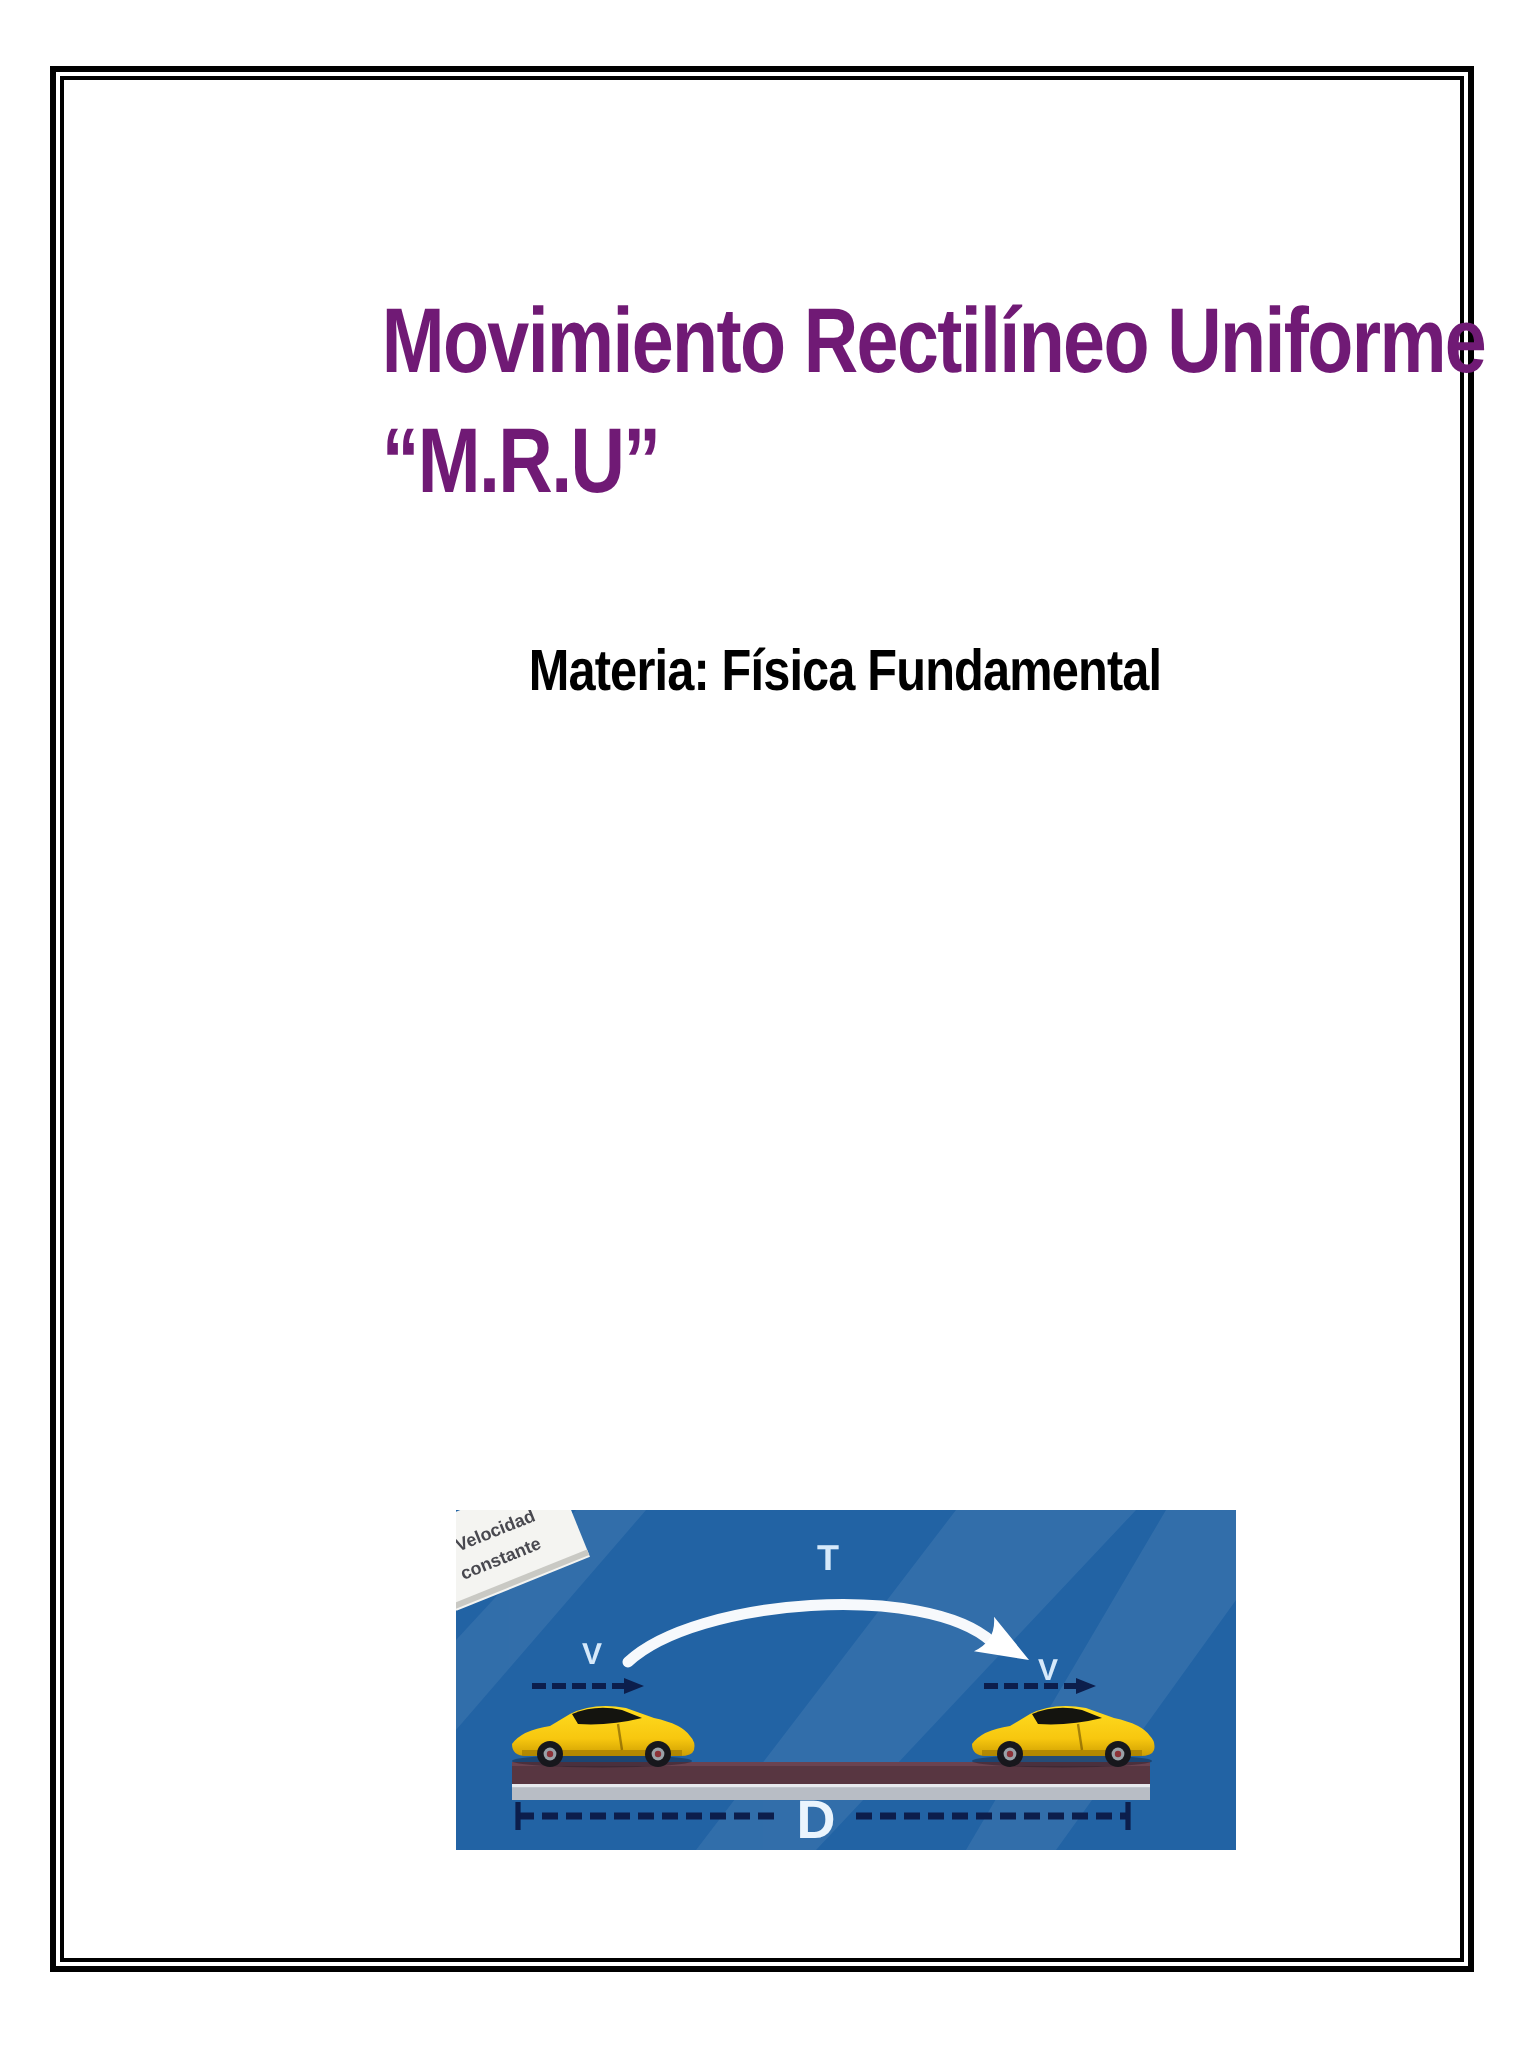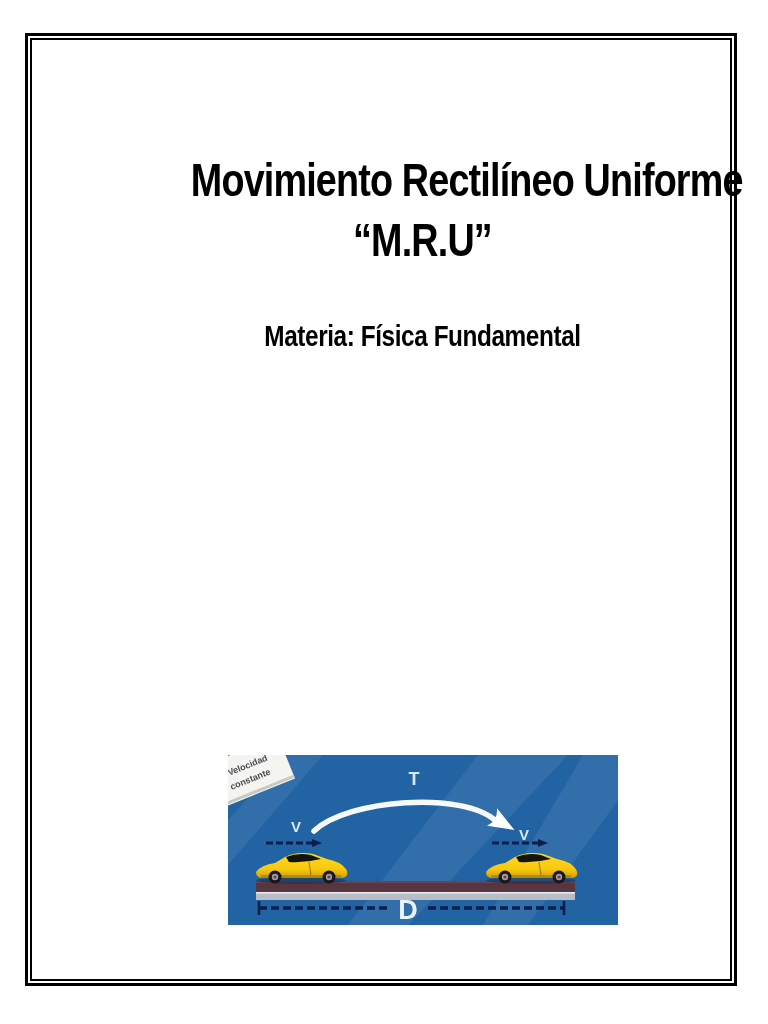--- a/index.html
+++ b/index.html
@@ -9,22 +9,22 @@
   }
   .frame{
     position:absolute;left:25px;top:33px;width:712px;height:953px;
     border:3px solid #000;box-sizing:border-box;
   }
   .frame-inner{
     position:absolute;left:2px;top:2px;right:2px;bottom:2px;
     border:2px solid #000;
   }
   .title-block{
-    position:absolute;left:140px;top:150px;width:565px;
-    text-align:center;color:#000000;
+    position:absolute;left:140px;top:140px;width:565px;
+    text-align:left;color:#701a75;
   }
   .title-line{
     font-size:46px;line-height:60px;font-weight:bold;letter-spacing:-1px;
     transform:scaleX(0.82);transform-origin:50% 50%;white-space:nowrap;
   }
   .subtitle{
     position:absolute;left:140px;top:320px;width:565px;text-align:center;
     font-size:29px;font-weight:bold;letter-spacing:-0.5px;color:#000;
     transform:scaleX(0.84);transform-origin:50% 50%;white-space:nowrap;
   }

